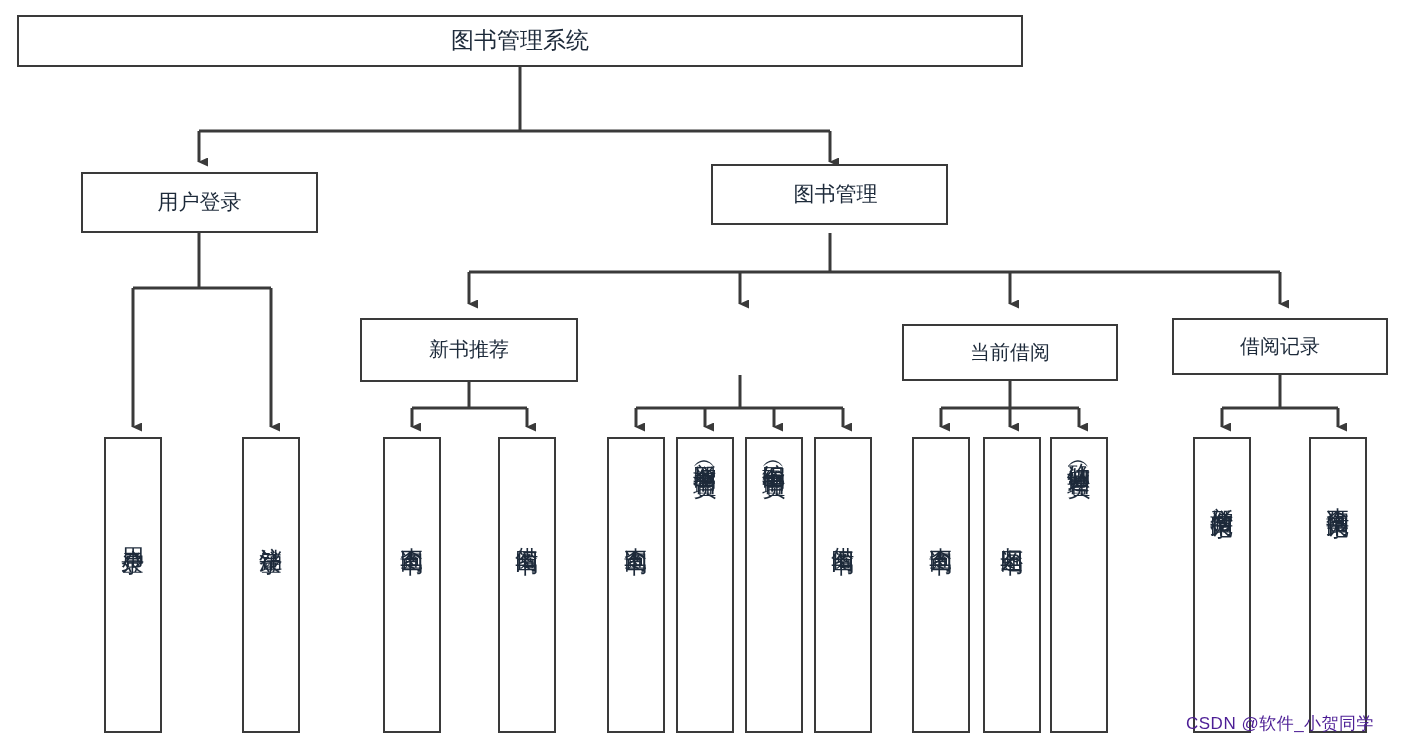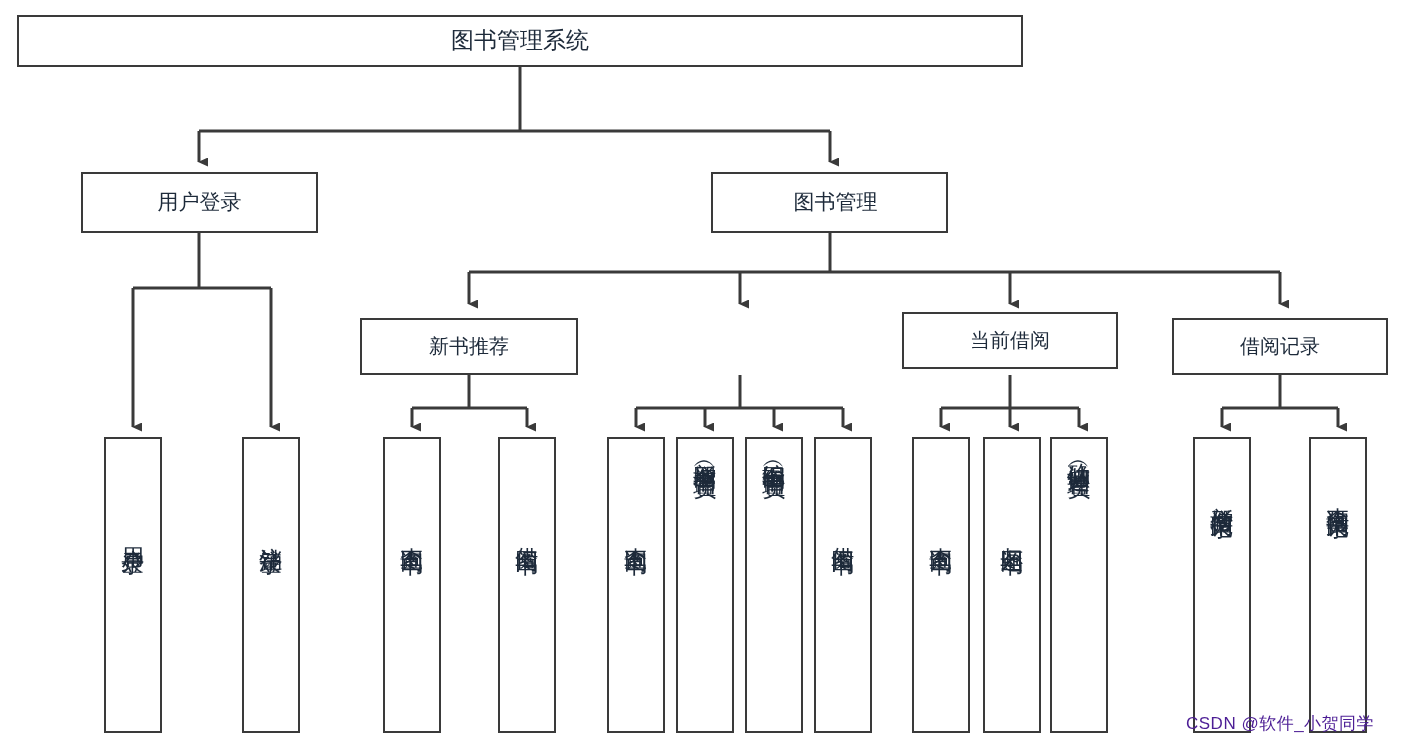--- a/index.html
+++ b/index.html
@@ -75,28 +75,28 @@
     </g>
   </svg>
 
   <div class="node root" style="left:17px;top:15px;width:1006px;height:52px;">
     <span class="lbl">图书管理系统</span>
   </div>
 
   <div class="node tier1" style="left:81px;top:172px;width:237px;height:61px;">
     <span class="lbl">用户登录</span>
   </div>
-  <div class="node tier1" style="left:711px;top:172px;width:237px;height:61px;padding-left:12px;">
+  <div class="node tier1" style="left:711px;top:164px;width:237px;height:61px;padding-left:12px;">
     <span class="lbl">图书管理</span>
   </div>
 
-  <div class="node tier2" style="left:360px;top:318px;width:218px;height:57px;">
+  <div class="node tier2" style="left:360px;top:318px;width:218px;height:64px;">
     <span class="lbl">新书推荐</span>
   </div>
-  <div class="node tier2" style="left:902px;top:312px;width:216px;height:57px;font-family:Liberation Serif, serif;">
+  <div class="node tier2" style="left:902px;top:324px;width:216px;height:57px;font-family:Liberation Serif, serif;">
     <span class="lbl">当前借阅</span>
   </div>
   <div class="node tier2" style="left:1172px;top:318px;width:216px;height:57px;">
     <span class="lbl">借阅记录</span>
   </div>
 
   <div class="node leaf mid" style="left:104px;top:437px;width:58px;height:296px;">
     <span class="lbl">用户登录</span>
   </div>
   <div class="node leaf mid" style="left:242px;top:437px;width:58px;height:296px;">

